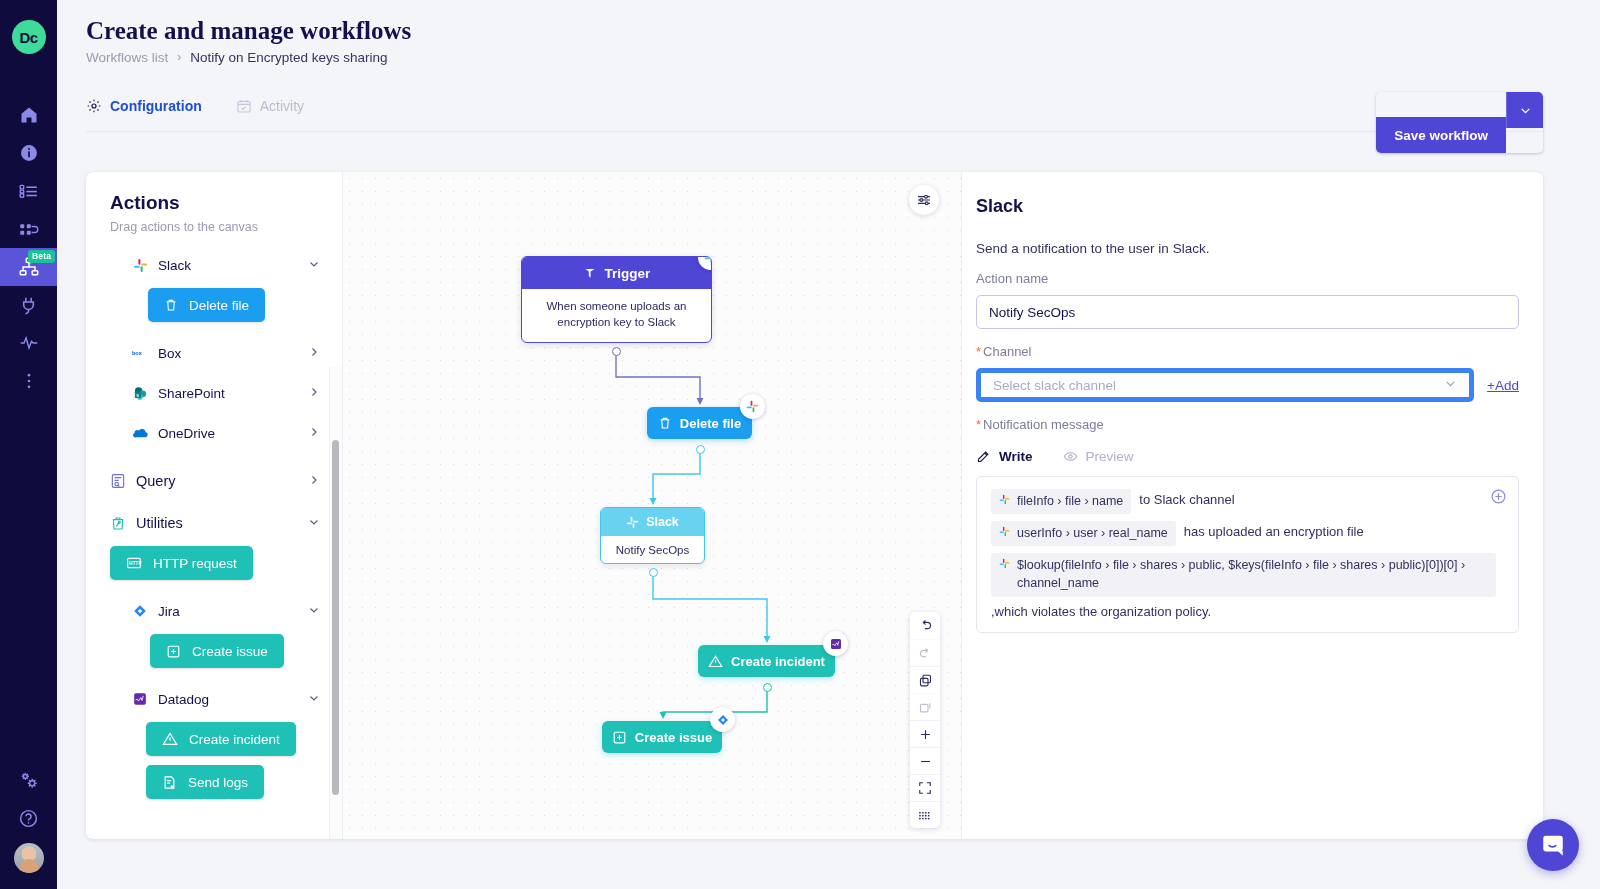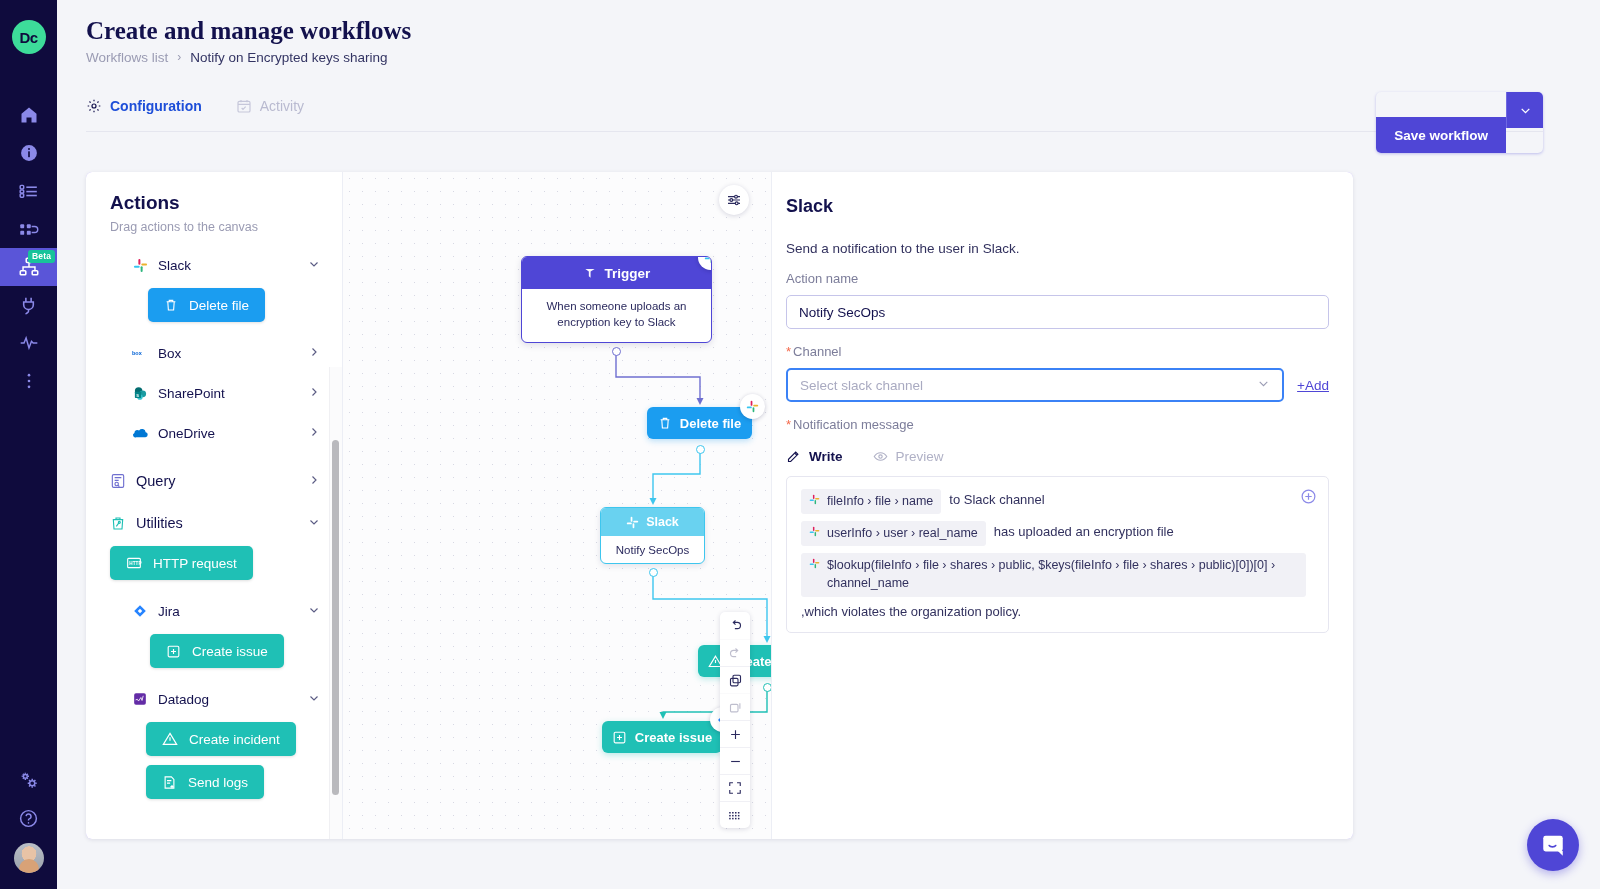--- a/index.html
+++ b/index.html
@@ -87,21 +87,21 @@
     border: none; cursor: pointer; font-family: inherit; margin-top: 25px;
   }
   .save-caret {
     background: #4f46d6; width: 37px; height: 36px;
     display: flex; align-items: center; justify-content: center;
     border-left: 1px solid #6f68e2; cursor: pointer;
   }
 
   
   .card {
-    position: absolute; left: 86px; top: 172px; width: 1267px; height: 667px;
+    position: absolute; left: 86px; top: 172px; width: 1457px; height: 667px;
     background: #c4b5fd; border-radius: 6px; box-shadow: 0 1px 4px rgba(20,18,70,.10);
     display: flex; overflow: hidden;
   }
 
   
   .actions {
     width: 257px; height: 100%; background: #fff; position: relative;
     border-right: 1px solid #eceef5;
   }
   .actions-h { font-size: 19px; font-weight: bold; margin: 20px 0 0 24px; }
@@ -225,21 +225,21 @@
   .cfg-desc { font-size: 13.5px; color: #32315e; margin-top: 24px; }
   .cfg-label { font-size: 13px; color: #7c7d9a; margin-top: 15px; }
   .cfg-label .req { color: #f4694b; margin-right: 2px; }
   .cfg-input {
     margin-top: 9px; width: 100%; height: 34px; border: 1px solid #c6c5ea;
     border-radius: 5px; padding: 0 12px; font-size: 13.5px; color: #13114d;
     font-family: inherit; outline: none; background: #fff;
   }
   .select-row { display: flex; align-items: center; gap: 13px; margin-top: 9px; }
   .cfg-select {
-    flex: 1; height: 34px; border: 2px solid #3b82f6; border-radius: 5px;
+    flex: 1; height: 34px; border: 5px solid #3b82f6; border-radius: 5px;
     padding: 0 12px; font-size: 13.5px; color: #a9aac1;
     display: flex; align-items: center; cursor: pointer; justify-content: space-between;
   }
   .cfg-select .chev { margin-left: auto; color: #9a9bb3; }
   .add-link { color: #4f46d6; font-size: 13.5px; cursor: pointer; text-decoration: underline; }
 
   .wp-tabs { display: flex; gap: 30px; align-items: center; margin-top: 17px; }
   .wp-tab { display: flex; align-items: center; gap: 8px; font-size: 13.5px; cursor: pointer; }
   .wp-tab.on { color: #13114d; font-weight: bold; }
   .wp-tab.off { color: #b0b1c6; }

